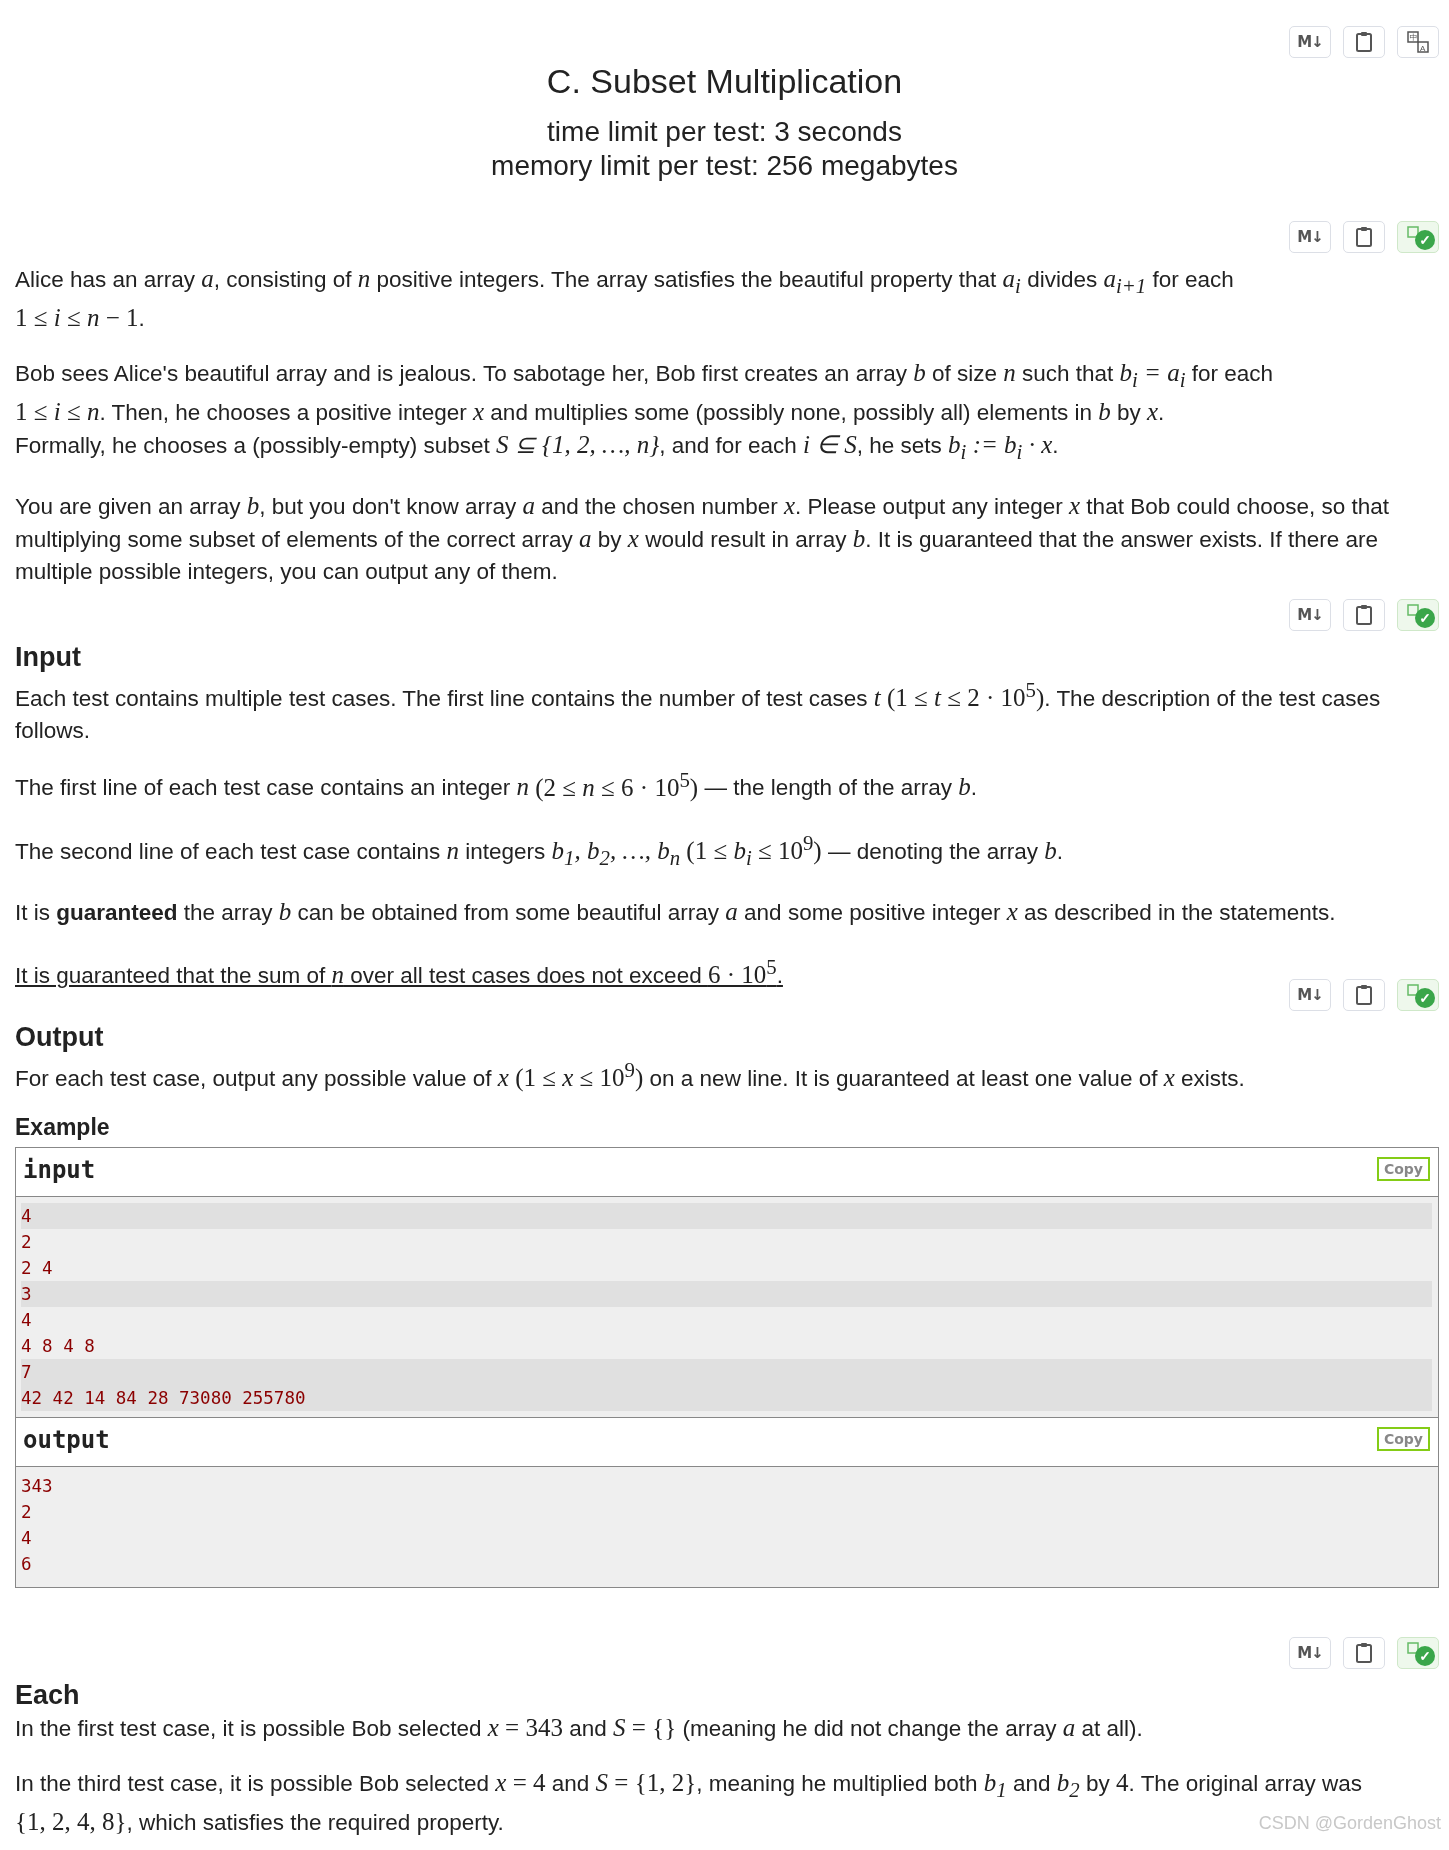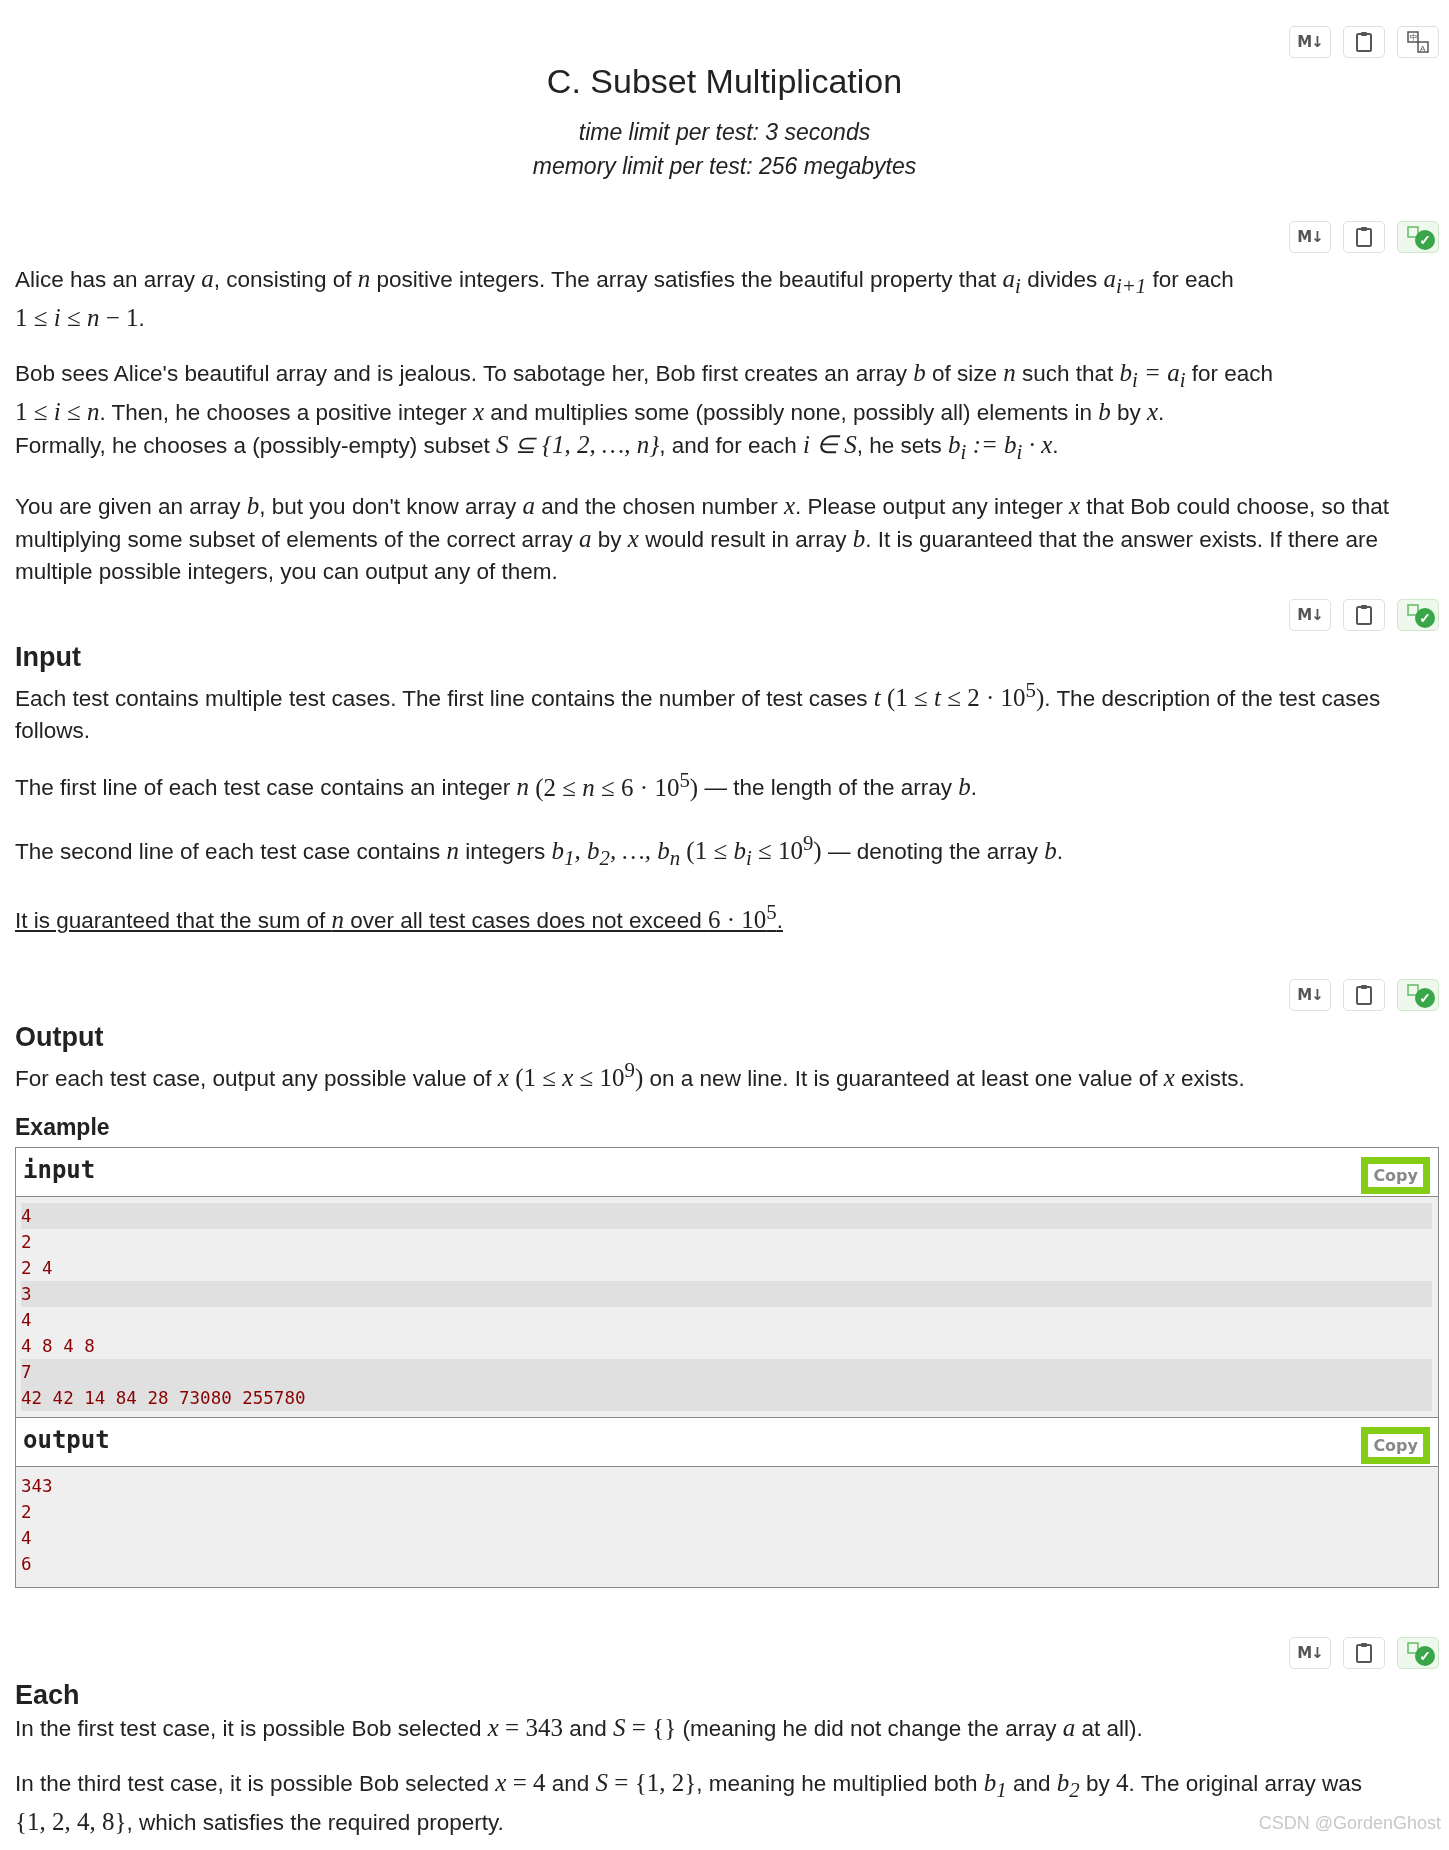--- a/index.html
+++ b/index.html
@@ -7,31 +7,31 @@
          font-family:"Liberation Sans", sans-serif; color:#222222; font-size:22.5px; }
   .toolbar { position:absolute; right:10px; display:flex; gap:12px; }
   .tbtn { width:42px; height:32px; border:1px solid #dcdfe6; border-radius:5px; background:#fff;
           display:flex; align-items:center; justify-content:center; box-sizing:border-box; position:relative; }
   .tbtn.active { background:#eef8ec; border-color:#cfe8c9; }
   .md { font-weight:bold; font-size:15px; color:#555; font-family:"DejaVu Sans", sans-serif; letter-spacing:-1px; }
   .check { position:absolute; right:3px; bottom:2px; width:20px; height:20px; border-radius:50%;
            background:#3aa64a; color:#fff; font-size:14px; line-height:20px; text-align:center; font-weight:bold; }
   .header { position:absolute; top:62px; left:0; width:1449px; text-align:center; }
   .title { font-size:34px; color:#222; margin:0; font-weight:normal; }
-  .limit { font-size:23px; margin-top:14px; line-height:34px;font-style:italic; }
+  .limit { font-size:28px; margin-top:14px; line-height:34px; }
   .block { position:absolute; left:15px; width:1425px; }
   p { margin:0; line-height:32px; }
   .m { font-family:"Liberation Serif", serif; font-style:italic; font-size:25px; }
   .mn { font-family:"Liberation Serif", serif; font-size:25px; }
   h3.sec { font-size:27px; font-weight:bold; margin:0; line-height:34px; color:#222; }
   .ex-title { font-size:23px; font-weight:bold; }
   .sample { position:absolute; left:15px; width:1424px; border:1px solid #888; box-sizing:border-box; }
   .shead { height:48px; border-bottom:1px solid #888; position:relative; background:#fff; }
   .shead .lbl { position:absolute; left:7px; top:8px; font-family:"DejaVu Sans Mono", monospace; font-weight:bold; font-size:24px; color:#222; }
-  .copy { position:absolute; right:8px; top:9px; border:7px solid #84cc16; font-size:16px; color:#888;
+  .copy { position:absolute; right:8px; top:9px; border:2px solid #84cc16; font-size:14px; color:#888;
           padding:2px 5px; font-family:"DejaVu Sans", sans-serif; font-weight:bold; background:#fff; }
   .sbody { background:#efefef; padding:6px 6px 6px 5px; }
   .line { font-family:"DejaVu Sans Mono", monospace; font-size:17.5px; color:#8b0000; height:26px; line-height:26px; padding-left:0; }
   .line.hl { background:#e0e0e0; }
   .watermark { position:absolute; right:8px; bottom:16px; font-size:18px; color:#c8c8c8; }
 </style>
 </head>
 <body>
 
 <div class="toolbar" style="top:26px;">
@@ -101,20 +101,21 @@
       </svg>
       <span class="check">✓</span>
     </div>
 </div>
 
 <div class="block" style="top:640px;">
   <h3 class="sec">Input</h3>
   <p><span>Each test contains multiple test cases. The first line contains the number of test cases </span><span class="m">t</span> <span class="mn">(1 ≤ <i>t</i> ≤ 2 · 10<sup>5</sup>)</span><span>. The description of the test cases follows.</span></p>
   <p style="margin-top:16px;"><span>The first line of each test case contains an integer </span><span class="m">n</span> <span class="mn">(2 ≤ <i>n</i> ≤ 6 · 10<sup>5</sup>)</span><span> — the length of the array </span><span class="m">b</span>.</p>
   <p style="margin-top:22px;"><span>The second line of each test case contains </span><span class="m">n</span><span> integers </span><span class="m">b<sub>1</sub>, b<sub>2</sub>, …, b<sub>n</sub></span> <span class="mn">(1 ≤ <i>b<sub>i</sub></i> ≤ 10<sup>9</sup>)</span><span> — denoting the array </span><span class="m">b</span>.</p>
+  <p style="margin-top:22px;"><span>It is </span><b>guaranteed</b><span> the array </span><span class="m">b</span><span> can be obtained from some beautiful array </span><span class="m">a</span><span> and some positive integer </span><span class="m">x</span><span> as described in the statements.</span></p>
   <p style="margin-top:22px;text-decoration:underline;"><span>It is guaranteed that the sum of </span><span class="m">n</span><span> over all test cases does not exceed </span><span class="mn">6 · 10<sup>5</sup></span>.</p>
 </div>
 
 <div class="toolbar" style="top:979px;">
   <div class="tbtn">
       <span class="md">M↓</span>
     </div>
   <div class="tbtn">
       <svg width="18" height="22" viewBox="0 0 18 22">
         <rect x="2" y="3" width="14" height="17" rx="1.5" fill="none" stroke="#555" stroke-width="2"></rect>

